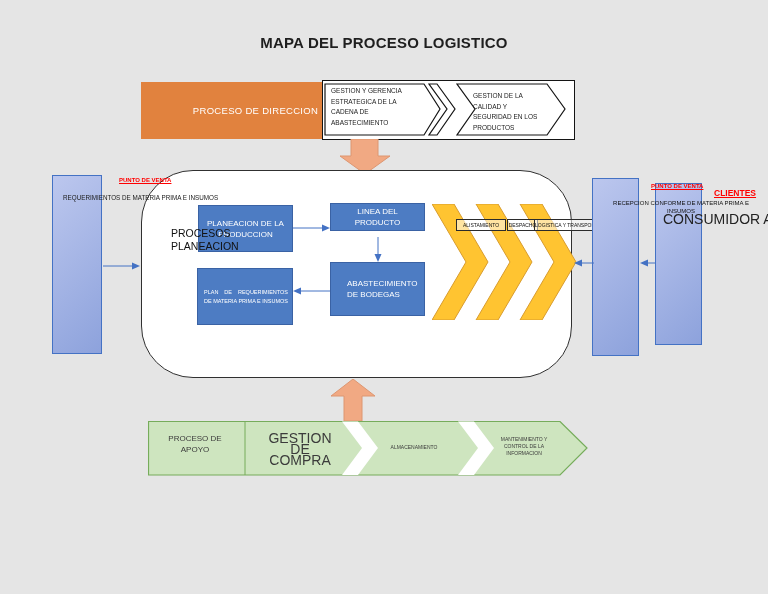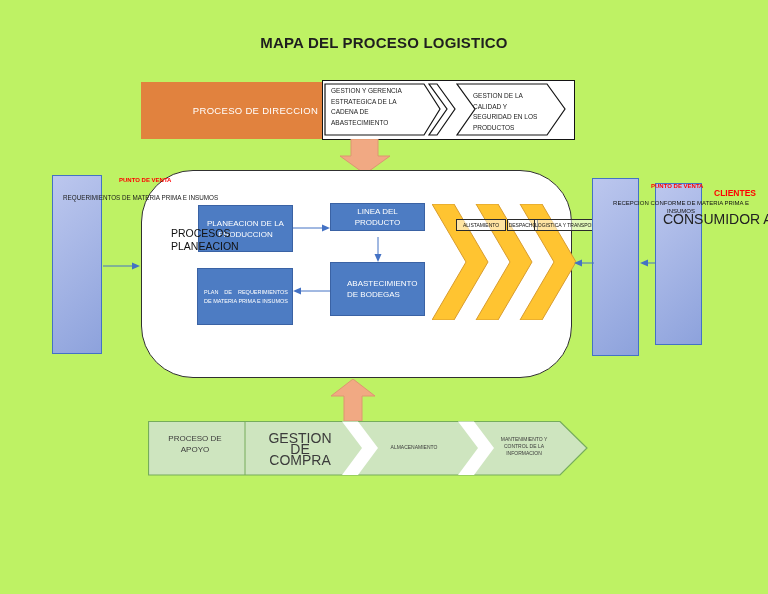--- a/index.html
+++ b/index.html
@@ -1,17 +1,17 @@
 <!DOCTYPE html>
 <html><head>
 <meta charset="utf-8">
 <style>
   html,body{margin:0;padding:0;background:#ffffff;}
   #canvas{
-    position:relative;width:768px;height:594px;background:#bef264;
+    position:relative;width:768px;height:594px;background:#e5e5e5;
     overflow:hidden;font-family:"Liberation Sans",sans-serif;color:#1a1a1a;
   }
   .abs{position:absolute;}
   .page-title{
     left:0;top:34px;width:768px;text-align:center;
     font-size:15px;font-weight:700;letter-spacing:.2px;color:#1f1f1f;white-space:nowrap;
   }
   .direccion-box{
     left:141px;top:82px;width:181px;height:57px;background:#E1823E;
     display:flex;align-items:center;justify-content:center;
@@ -19,21 +19,21 @@
   .direccion-box span{color:#ffffff;font-size:9.5px;letter-spacing:.3px;margin-left:48px;}
   .strategy-box{
     left:322px;top:80px;width:253px;height:60px;background:#ffffff;
     border:1.8px solid #141414;box-sizing:border-box;
   }
   .tiny-caps{font-size:6.5px;line-height:10.5px;color:#222;}
   .rounded-rect{
     left:141px;top:170px;width:431px;height:208px;background:#ffffff;
     border:1.6px solid #303030;border-radius:52px;box-sizing:border-box;z-index:1;
   }
-  .red-label{color:#FF0000;font-weight:700;white-space:nowrap;z-index:6;}
+  .red-label{color:#FF0000;font-weight:700;white-space:nowrap;z-index:6;text-decoration:underline;}
   .purple-box{
     background:linear-gradient(135deg,#bcc7ee 0%,#8da2dc 100%);
     border:1px solid #4472C4;box-sizing:border-box;z-index:4;
   }
   .blue-box{
     background:#4D7CC3;border:1px solid #3A62A4;box-sizing:border-box;z-index:2;
     color:#ffffff;display:flex;align-items:center;justify-content:center;text-align:center;
   }
   .blue-box .inner{font-size:8px;line-height:11px;}
   .chev-label{

